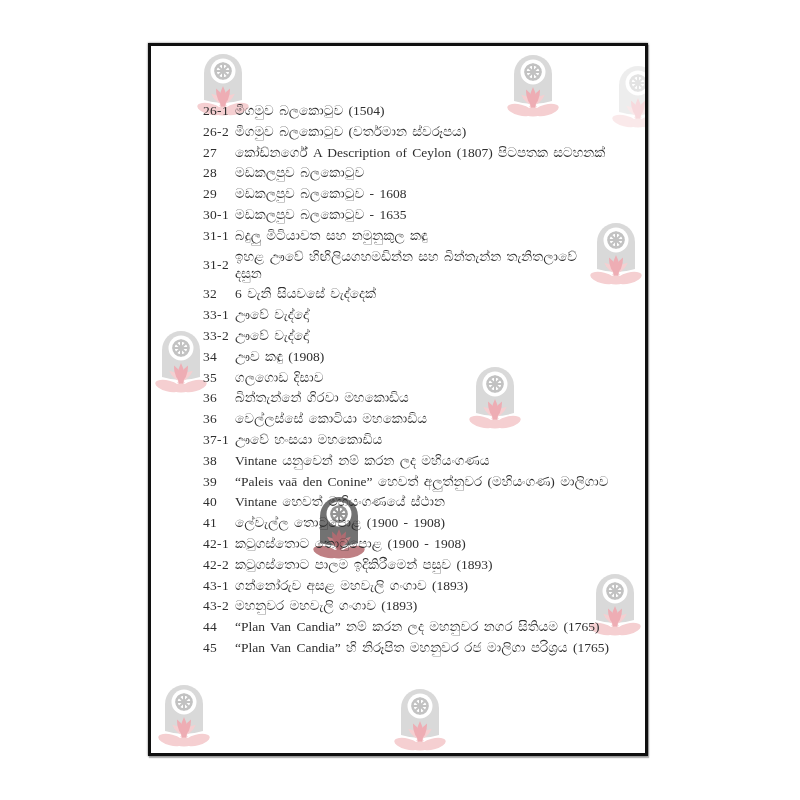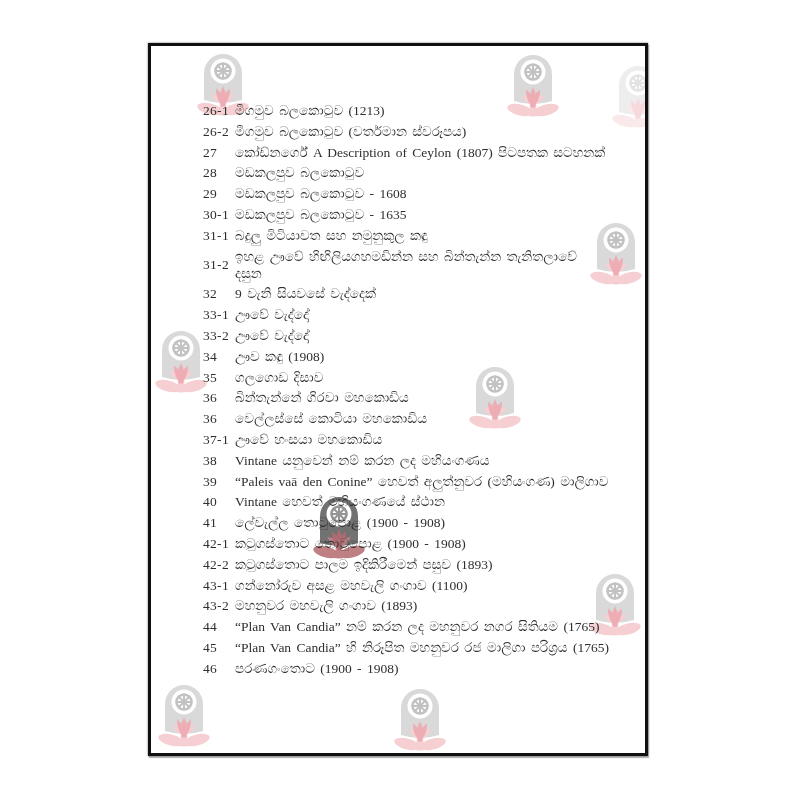--- a/index.html
+++ b/index.html
@@ -315,21 +315,21 @@
     <path class="wm-petal-deep" transform="rotate(26)" d="M0,-16 Q6,-5 0,6 Q-6,-5 0,-16 Z"></path>
     <path class="wm-petal-deep" d="M0,-17 Q6.5,-5 0,7 Q-6.5,-5 0,-17 Z"></path>
     <ellipse class="wm-petal" cx="0" cy="8" rx="9" ry="4.5"></ellipse>
   </g>
 </svg>
         </div>
       </div>
     <div class="toc">
         <div class="toc-row">
           <span class="toc-no">26-1</span>
-          <span class="toc-text">මීගමුව බලකොටුව (1213)</span>
+          <span class="toc-text">මීගමුව බලකොටුව (1504)</span>
         </div>
         <div class="toc-row">
           <span class="toc-no">26-2</span>
           <span class="toc-text">මීගමුව බලකොටුව (වර්තමාන ස්වරූපය)</span>
         </div>
         <div class="toc-row">
           <span class="toc-no">27</span>
           <span class="toc-text">කෝඩ්නර්ගේ A Description of Ceylon (1807) පිටපතක සටහනක්</span>
         </div>
         <div class="toc-row">
@@ -347,21 +347,21 @@
         <div class="toc-row">
           <span class="toc-no">31-1</span>
           <span class="toc-text">බදුලු මිටියාවත සහ නමුනුකුල කඳු</span>
         </div>
         <div class="toc-row">
           <span class="toc-no">31-2</span>
           <span class="toc-text">ඉහළ ඌවේ හිඟිලියගහමඩින්න සහ බින්තැන්න තැනිතලාවේ<br>දසුන</span>
         </div>
         <div class="toc-row">
           <span class="toc-no">32</span>
-          <span class="toc-text">9 වැනි සියවසේ වැද්දෙක්</span>
+          <span class="toc-text">6 වැනි සියවසේ වැද්දෙක්</span>
         </div>
         <div class="toc-row">
           <span class="toc-no">33-1</span>
           <span class="toc-text">ඌවේ වැද්දෝ</span>
         </div>
         <div class="toc-row">
           <span class="toc-no">33-2</span>
           <span class="toc-text">ඌවේ වැද්දෝ</span>
         </div>
         <div class="toc-row">
@@ -403,33 +403,29 @@
         <div class="toc-row">
           <span class="toc-no">42-1</span>
           <span class="toc-text">කටුගස්තොට තොටුපොළ (1900 - 1908)</span>
         </div>
         <div class="toc-row">
           <span class="toc-no">42-2</span>
           <span class="toc-text">කටුගස්තොට පාලම ඉදිකිරීමෙන් පසුව (1893)</span>
         </div>
         <div class="toc-row">
           <span class="toc-no">43-1</span>
-          <span class="toc-text">ගන්නෝරුව අසළ මහවැලි ගංගාව (1100)</span>
+          <span class="toc-text">ගන්නෝරුව අසළ මහවැලි ගංගාව (1893)</span>
         </div>
         <div class="toc-row">
           <span class="toc-no">43-2</span>
           <span class="toc-text">මහනුවර මහවැලි ගංගාව (1893)</span>
         </div>
         <div class="toc-row">
           <span class="toc-no">44</span>
           <span class="toc-text">“Plan Van Candia” නම් කරන ලද මහනුවර නගර සිතියම (1765)</span>
         </div>
         <div class="toc-row">
           <span class="toc-no">45</span>
           <span class="toc-text">“Plan Van Candia” හි නිරූපිත මහනුවර රජ මාලිගා පරිශ්‍රය (1765)</span>
-        </div>
-        <div class="toc-row">
-          <span class="toc-no">46</span>
-          <span class="toc-text">පරණගංතොට (1900 - 1908)</span>
         </div>
       </div>
   </div>
 </div>
 
 </body></html>

